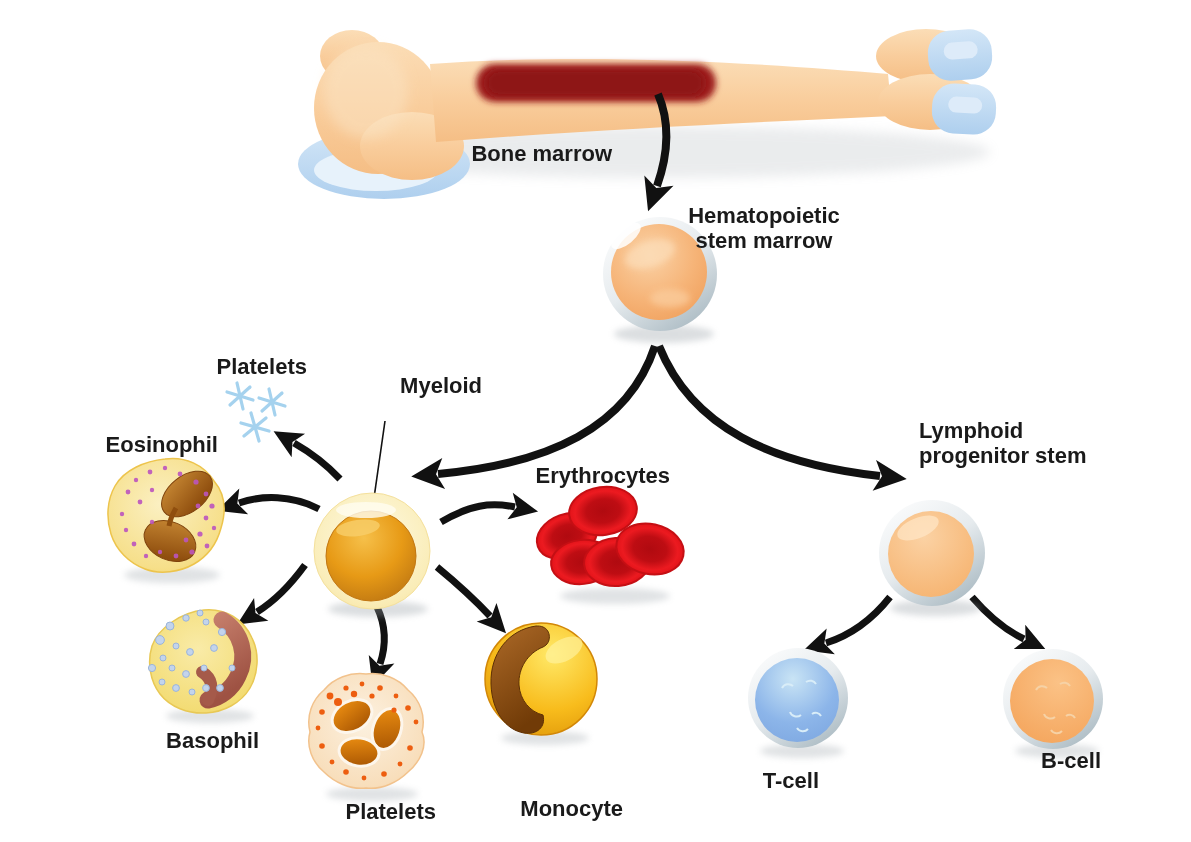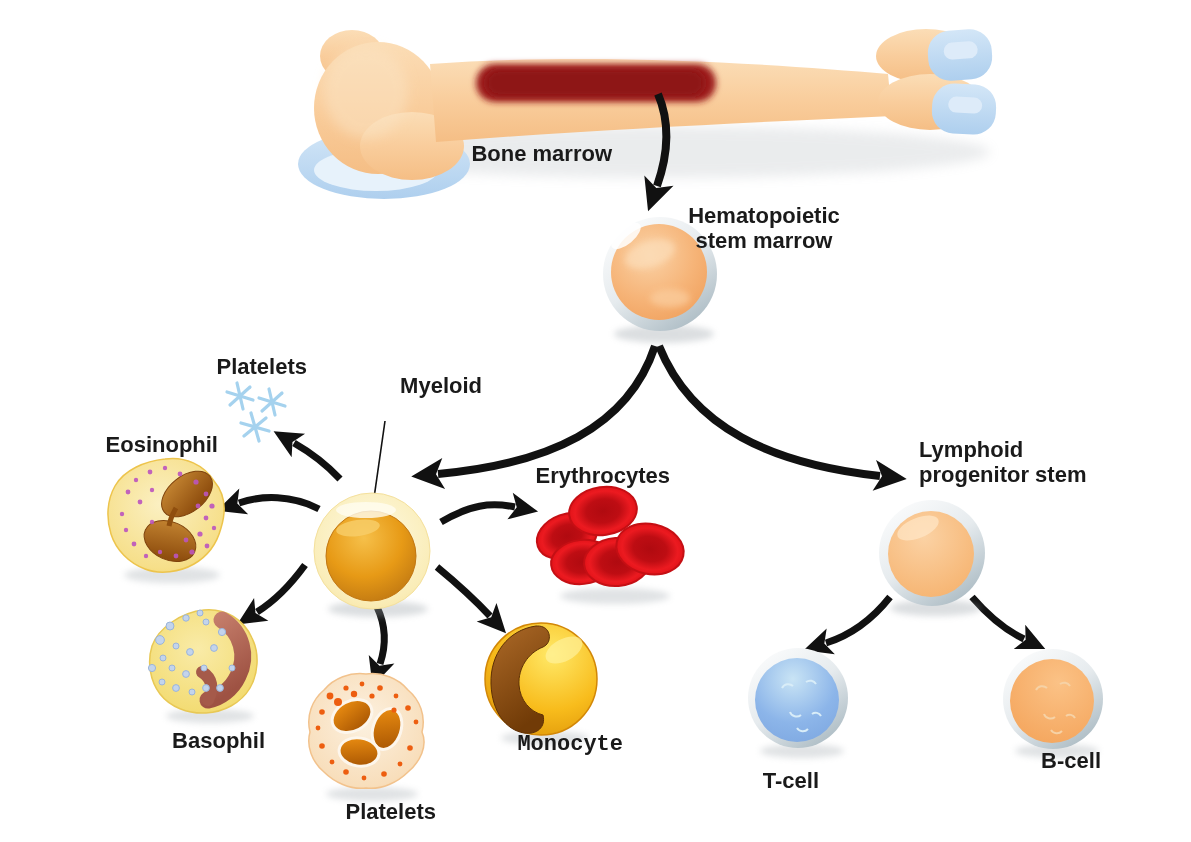--- a/index.html
+++ b/index.html
@@ -362,28 +362,28 @@
 <div class="lbl center" style="left:183px;top:346px;width:124px;">Platelets</div>
 
 <div class="lbl center" style="left:298px;top:365px;width:184px;">
   <div>Myeloid</div>
 </div>
 
 <div class="lbl center" style="left:98px;top:424px;width:120px;">Eosinophil</div>
 
 <div class="lbl center" style="left:534px;top:455px;width:136px;">Erythrocytes</div>
 
-<div class="lbl left" style="left:919px;top:418px;width:170px;margin-top:19px;">
+<div class="lbl left" style="left:919px;top:418px;width:170px;">
   <div>Lymphoid</div>
   <div>progenitor stem</div>
 </div>
 
-<div class="lbl center" style="left:145px;top:720px;width:120px;">Basophil</div>
+<div class="lbl center" style="left:139px;top:720px;width:120px;">Basophil</div>
 
 <div class="lbl center" style="left:308px;top:791px;width:128px;">Platelets</div>
 
-<div class="lbl center" style="left:499px;top:724px;width:124px;font-family:Liberation Mono, monospace;">Monocyte</div>
+<div class="lbl center" style="left:499px;top:788px;width:124px;">Monocyte</div>
 
 <div class="lbl center" style="left:735px;top:760px;width:84px;">T-cell</div>
 
 <div class="lbl center" style="left:1017px;top:740px;width:84px;">B-cell</div>
 
 </div>
 
 </body></html>

